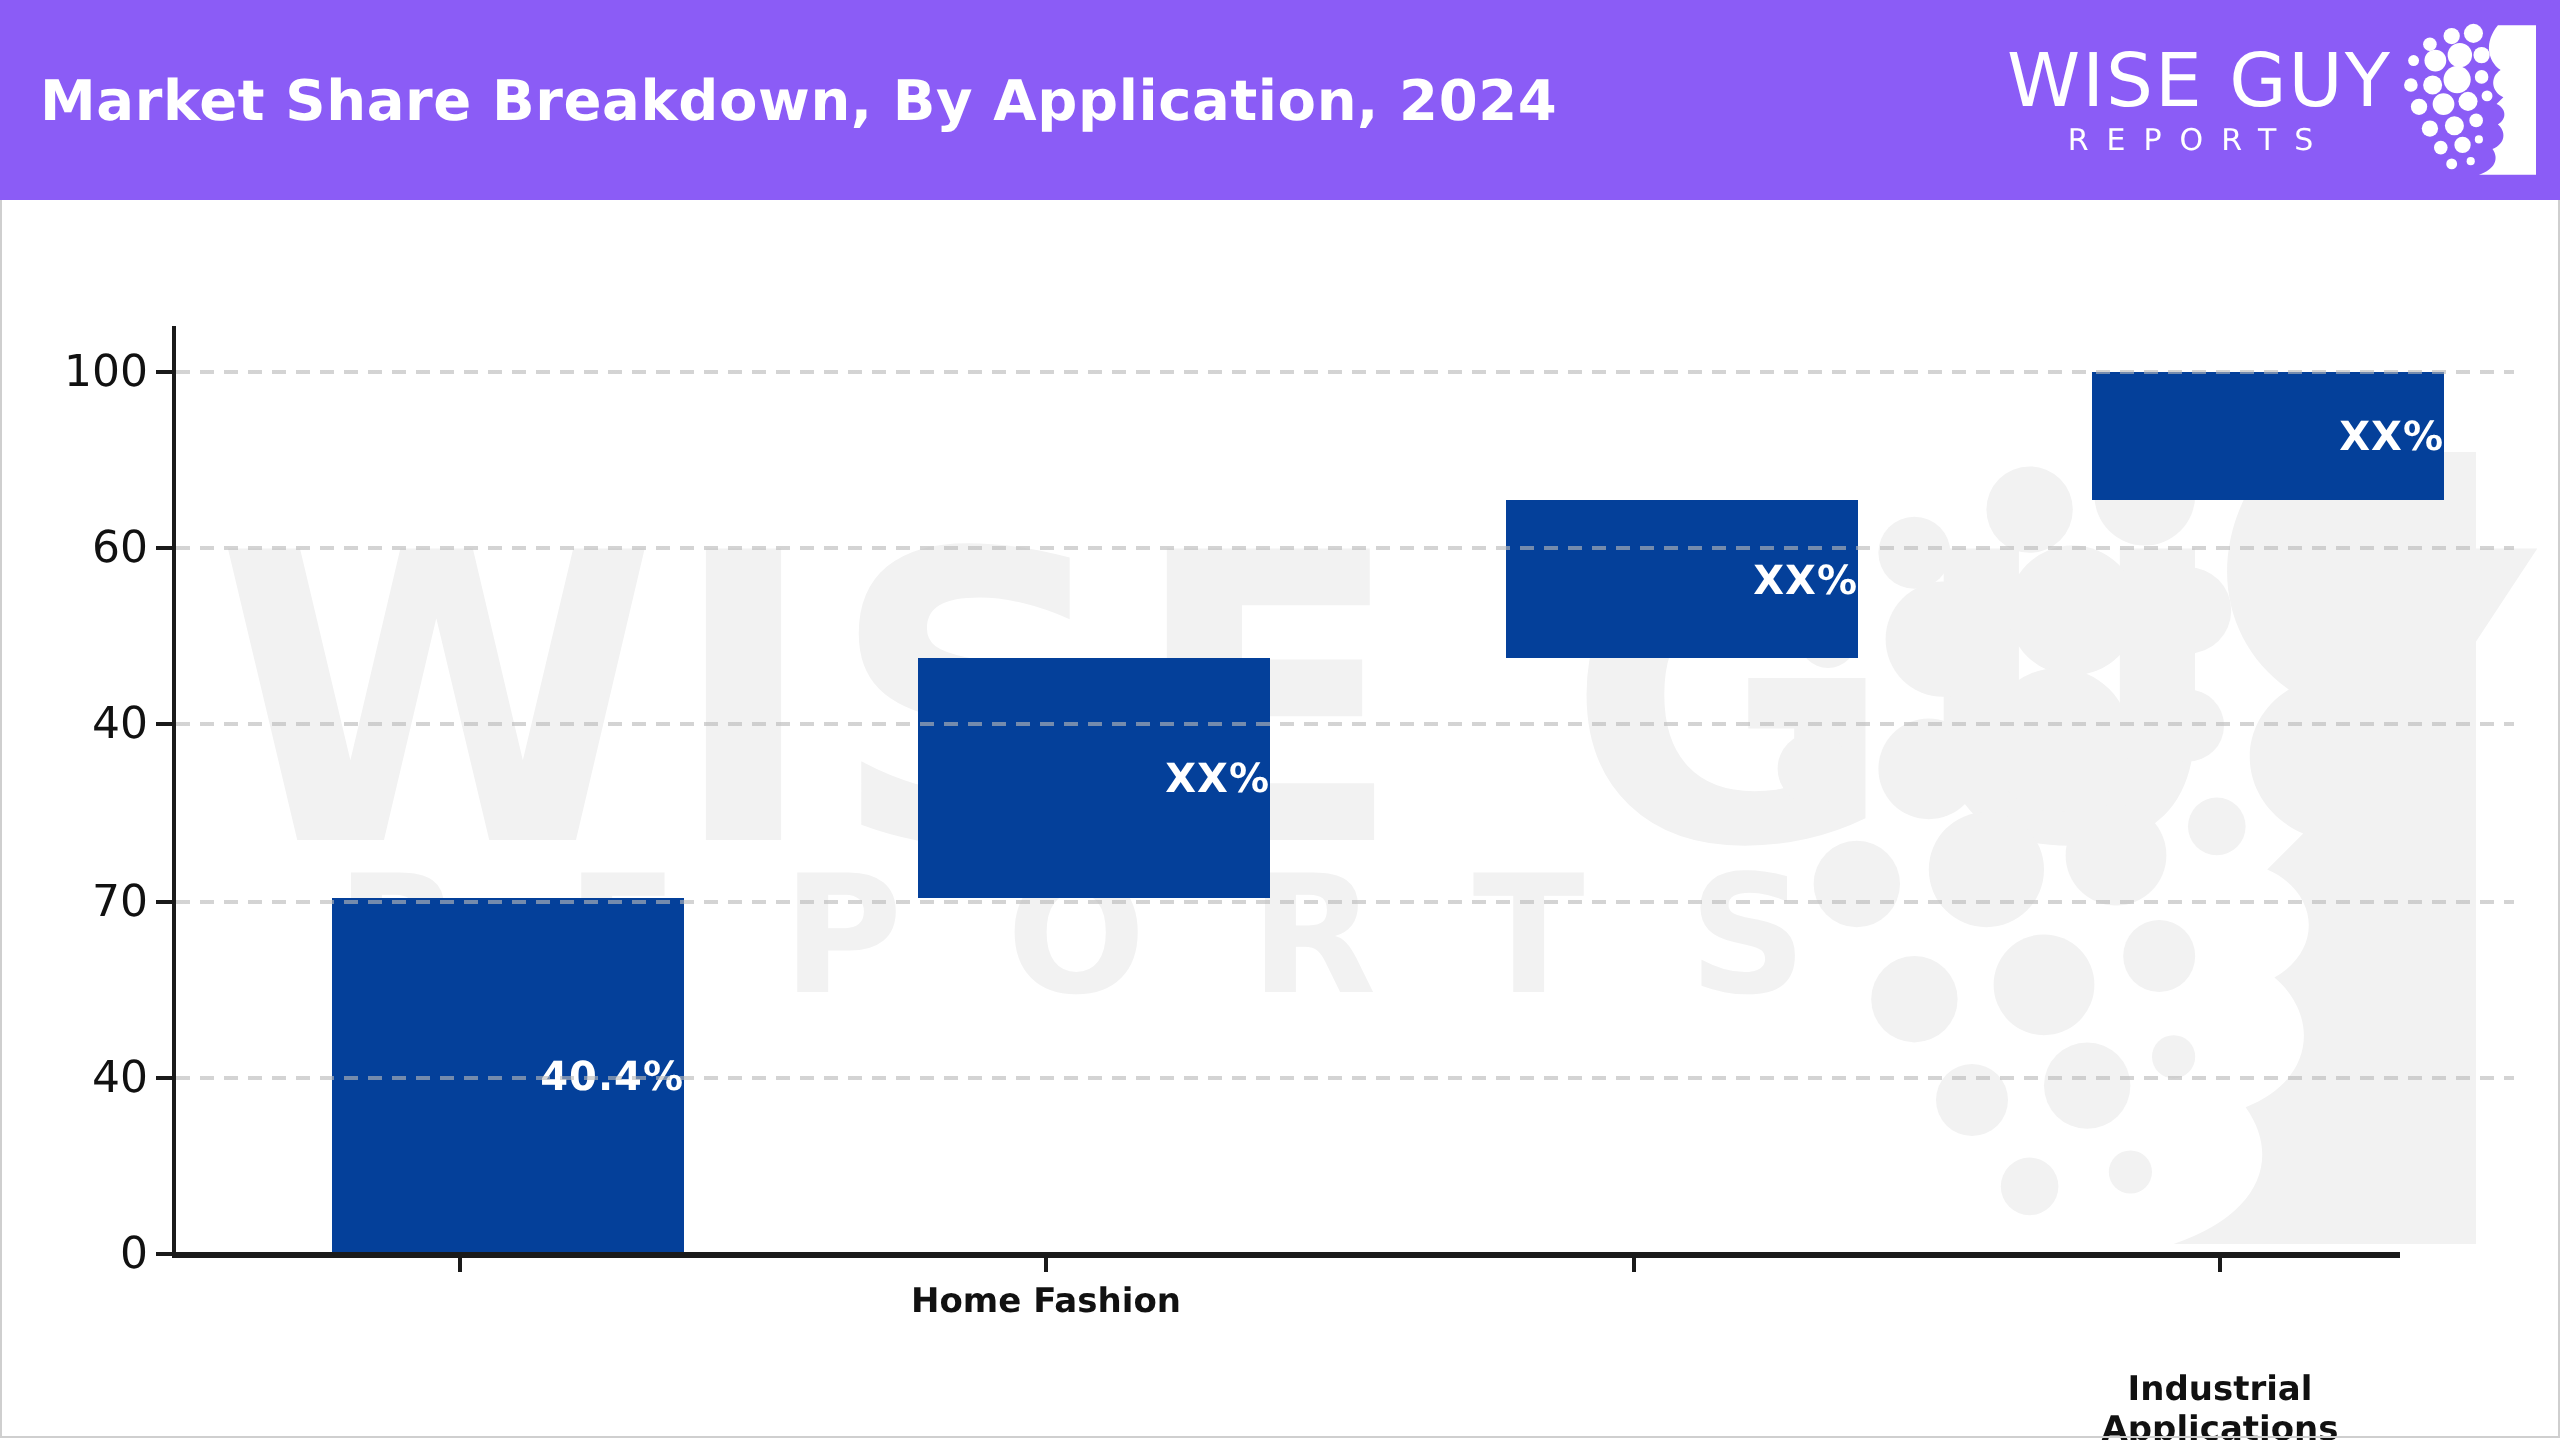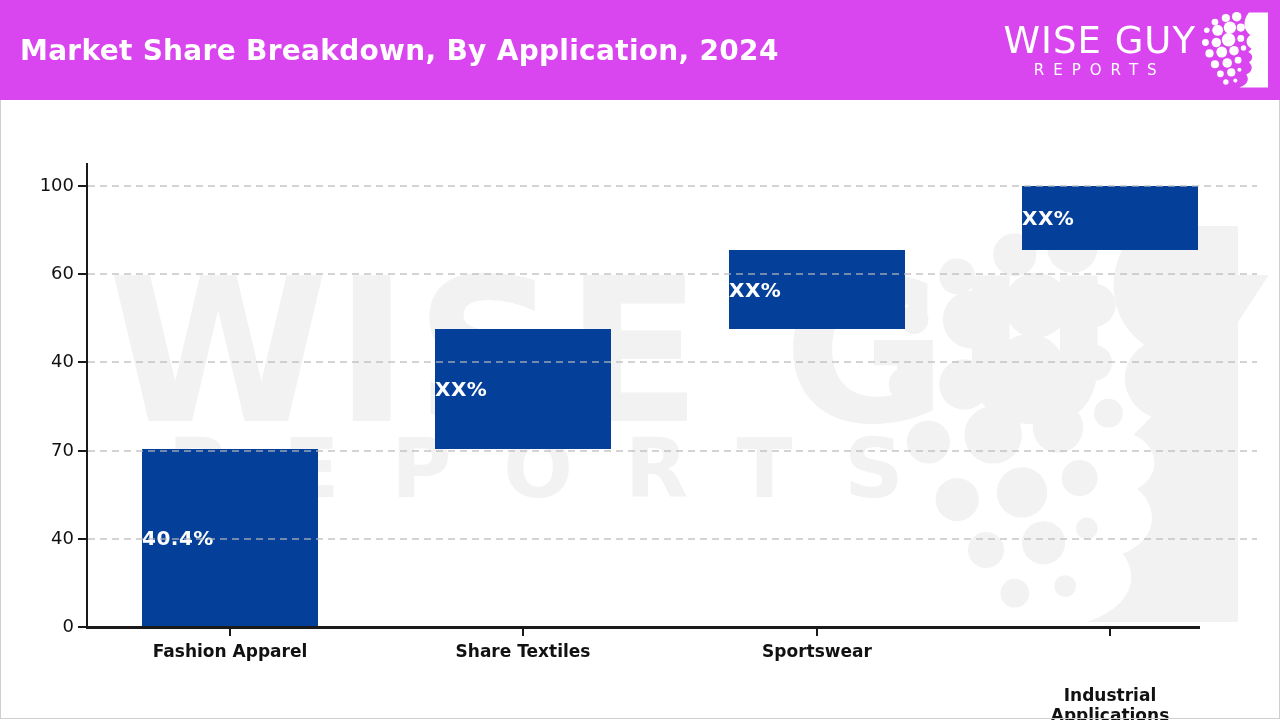--- a/index.html
+++ b/index.html
@@ -3,21 +3,21 @@
 <meta charset="utf-8">
 <style>
   html,body{margin:0;padding:0;}
   body{
     width:1280px;height:720px;position:relative;overflow:hidden;
     background:#ffffff;font-family:"DejaVu Sans","Liberation Sans",sans-serif;
   }
   
   .header{
     position:absolute;left:0;top:0;width:1280px;height:100px;
-    background:#d946ef;z-index:20;display:flex;align-items:center;
+    background:#8b5cf6;z-index:20;display:flex;align-items:center;
   }
   .header-title{
     color:#ffffff;font-size:28px;font-weight:bold;padding-left:20px;
     letter-spacing:.3px;white-space:nowrap;
   }
   .logo{
     position:absolute;right:12px;top:6px;height:88px;
     display:flex;align-items:center;gap:4px;
   }
   .logo-text{text-align:center;color:#ffffff;}
@@ -41,27 +41,27 @@
     letter-spacing:52px;line-height:1;white-space:nowrap;
   }
   .wm-head{position:absolute;left:878px;top:226px;width:360px;height:396px;}
   
   #plot{position:absolute;inset:0;z-index:5;}
   .spine{position:absolute;background:#1a1a1a;}
   .gridline{
     position:absolute;height:2px;
     background:repeating-linear-gradient(90deg,rgba(185,185,185,.62) 0 7px,transparent 7px 12px);
   }
-  .bar{position:absolute;display:flex;align-items:center;justify-content:flex-start;}
+  .bar{position:absolute;display:flex;align-items:center;justify-content:flex-end;margin-left:24px;}
   .bar-label{
     position:relative;z-index:6;color:#ffffff;font-size:20px;font-weight:bold;
     letter-spacing:.5px;
   }
   .ytick-label{
-    position:absolute;width:58px;text-align:right;font-size:18px;color:#111111;line-height:1.2;
+    position:absolute;width:58px;text-align:right;font-size:22px;color:#111111;line-height:1.2;
   }
   .ytick-mark{position:absolute;height:2px;width:9px;background:#1a1a1a;}
   .xtick-mark{position:absolute;width:2px;height:8px;background:#1a1a1a;}
   .xtick-label{
     position:absolute;width:190px;text-align:center;font-size:17px;font-weight:bold;
     color:#111111;line-height:1.2;
   }
 </style>
 </head>
 <body>
@@ -159,22 +159,20 @@
     <div class="ytick-label" style="left: 16px; top: 526.8px; z-index: 3;">40</div>
     <div class="ytick-mark" style="left: 78px; top: 449.6px; z-index: 3;"></div>
     <div class="ytick-label" style="left: 16px; top: 438.6px; z-index: 3;">70</div>
     <div class="ytick-mark" style="left: 78px; top: 361.4px; z-index: 3;"></div>
     <div class="ytick-label" style="left: 16px; top: 350.4px; z-index: 3;">40</div>
     <div class="ytick-mark" style="left: 78px; top: 273.2px; z-index: 3;"></div>
     <div class="ytick-label" style="left: 16px; top: 262.2px; z-index: 3;">60</div>
     <div class="ytick-mark" style="left: 78px; top: 185px; z-index: 3;"></div>
     <div class="ytick-label" style="left: 16px; top: 174px; z-index: 3;">100</div>
     <div class="xtick-mark" style="left: 229px; top: 628px; z-index: 3;"></div>
-    <div class="xtick-label" style="left: 135px; top: 641px; z-index: 3;">Fashion Apparel</div>
     <div class="xtick-mark" style="left: 522px; top: 628px; z-index: 3;"></div>
-    <div class="xtick-label" style="left: 428px; top: 641px; z-index: 3;">Share Textiles</div>
+    <div class="xtick-label" style="left: 428px; top: 641px; z-index: 3;">Home Fashion</div>
     <div class="xtick-mark" style="left: 816px; top: 628px; z-index: 3;"></div>
-    <div class="xtick-label" style="left: 722px; top: 641px; z-index: 3;">Sportswear</div>
     <div class="xtick-mark" style="left: 1109px; top: 628px; z-index: 3;"></div>
     <div class="xtick-label" style="left: 1015px; top: 641px; z-index: 3; margin-top: 44px;">Industrial Applications</div>
   </div>
 
 <div class="frame"></div>
 
 </body></html>

